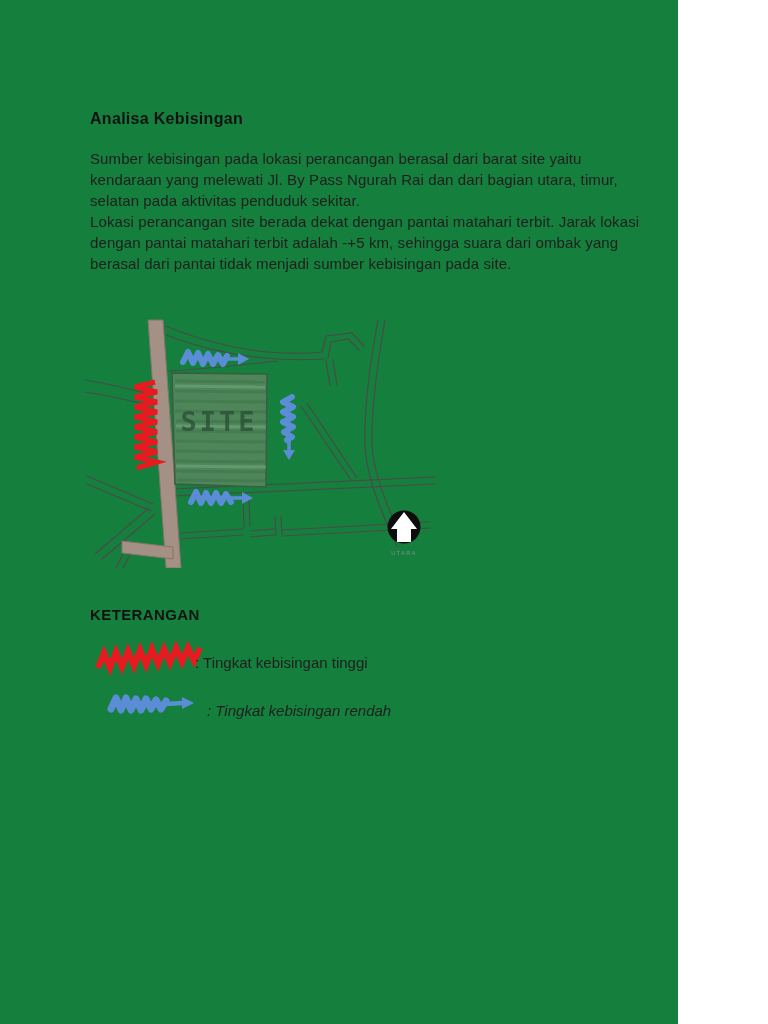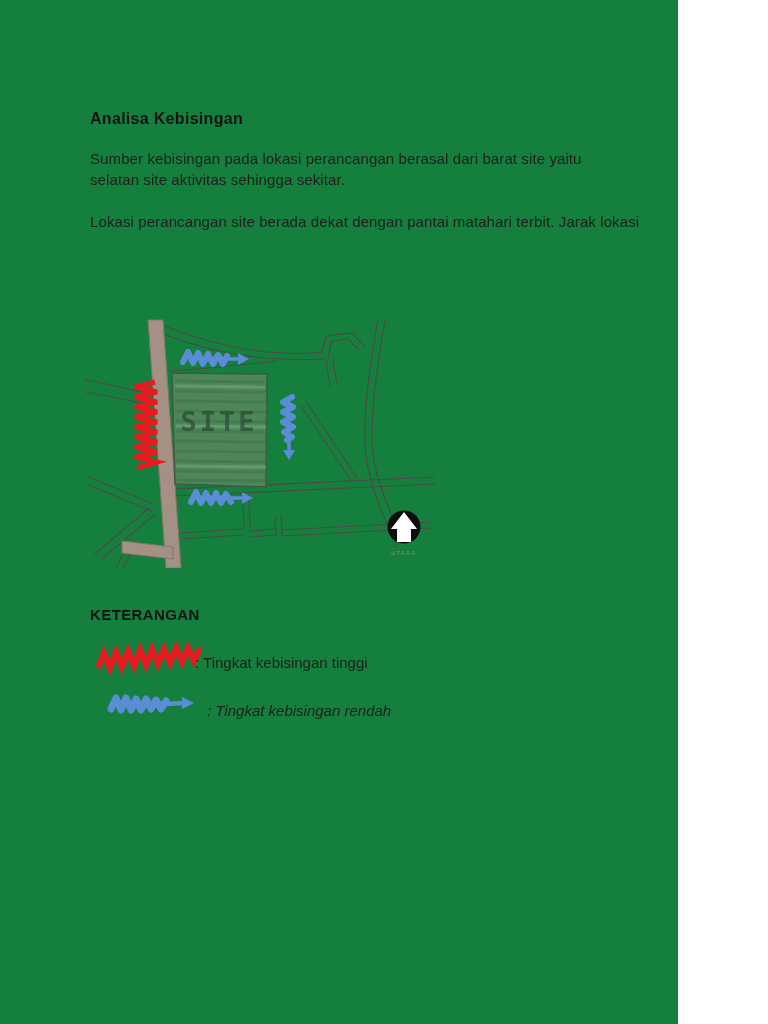--- a/index.html
+++ b/index.html
@@ -33,25 +33,28 @@
 </style>
 </head>
 <body>
 
 <div class="page">
 
   <div class="doc-title">Analisa Kebisingan</div>
 
   <div class="para para-1">
     <div>Sumber kebisingan pada lokasi perancangan berasal dari barat site yaitu</div>
-    <div>selatan site aktivitas sehingga sekitar.</div>
+    <div>kendaraan yang melewati Jl. By Pass Ngurah Rai dan dari bagian utara, timur,</div>
+    <div>selatan pada aktivitas penduduk sekitar.</div>
   </div>
 
   <div class="para para-2">
     <div>Lokasi perancangan site berada dekat dengan pantai matahari terbit. Jarak lokasi</div>
+    <div>dengan pantai matahari terbit adalah -+5 km, sehingga suara dari ombak yang</div>
+    <div>berasal dari pantai tidak menjadi sumber kebisingan pada site.</div>
   </div>
 
   <svg class="map-figure" viewBox="0 0 350 250">
 
     <g fill="none" stroke="#4a4a4a" stroke-width="1.2" stroke-linecap="round">
       <path d="M0,62 C25,66 45,71 64,76"></path>
       <path d="M0,74 C25,78 46,83 65,87"></path>
       <path d="M80,8 C115,22 150,31 182,34 C205,36 222,36 237,34"></path>
       <path d="M81,17 C112,29 145,37 180,40 C200,42 222,42 239,41"></path>
       <path d="M84,53 C120,51 155,47 192,43"></path>

